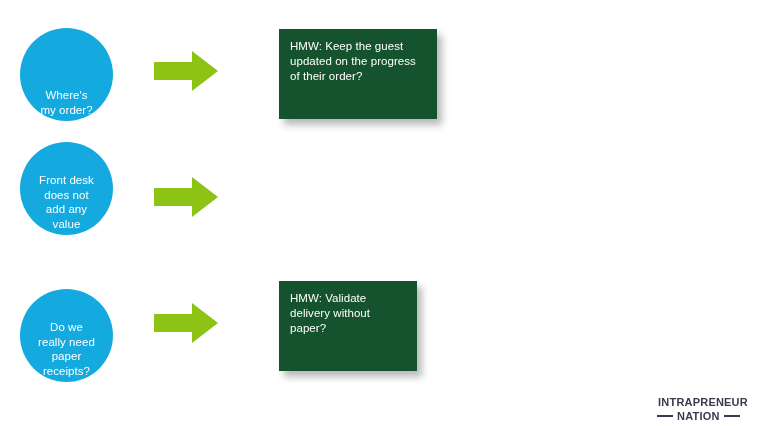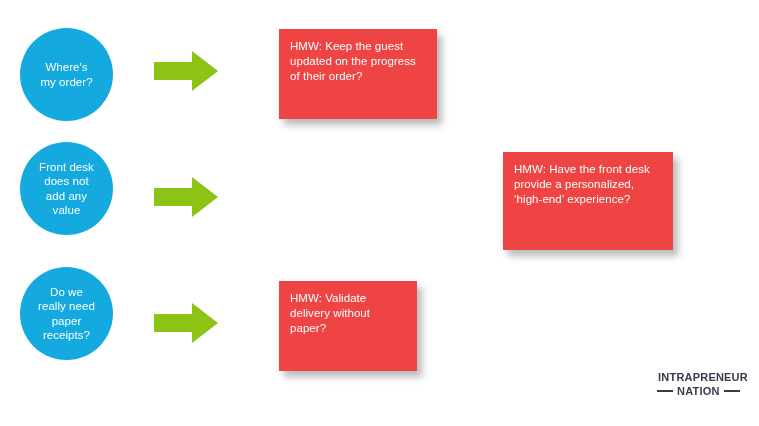--- a/index.html
+++ b/index.html
@@ -20,54 +20,54 @@
     background: #ffffff;
   }
 
   
   .pain-circle {
     position: absolute;
     border-radius: 50%;
     background: #14AADF;
     color: #ffffff;
     display: flex;
-    align-items: center;
+    align-items: flex-end;
     justify-content: center;
     text-align: center;
     font-size: 11.5px;
     line-height: 14.5px;
     letter-spacing: 0.05px;
     padding: 4px;
     box-sizing: border-box;
   }
   .pain-circle .ctext {
     display: block;
     white-space: pre-line;
   }
 
   .circle-r1 { left: 20px;  top: 28px;  width: 93px; height: 93px; }
   .circle-r2 { left: 20px;  top: 142px; width: 93px; height: 93px; }
-  .circle-r3 { left: 20px;  top: 267px; width: 93px; height: 93px; }
+  .circle-r3 { left: 20px;  top: 289px; width: 93px; height: 93px; }
 
   
   .arrow {
     position: absolute;
     width: 64px;
     height: 40px;
   }
   .arrow svg { display: block; width: 64px; height: 40px; }
 
   .arrow-r1 { left: 154px; top: 51px; }
   .arrow-r2 { left: 154px; top: 177px; }
   .arrow-r3 { left: 154px; top: 303px; }
 
   
   .note {
     position: absolute;
-    background: #ef4444;
+    background: #14532d;
     color: #ffffff;
     box-sizing: border-box;
     padding: 10px 11px 8px 11px;
     font-size: 11.5px;
     line-height: 15px;
     letter-spacing: 0.05px;
     box-shadow: 5px 6px 7px rgba(90, 90, 90, 0.42);
   }
   .note .ntext {
     display: block;
@@ -75,21 +75,21 @@
 
   .note-a { left: 279px; top: 29px;  width: 158px; height: 90px; }
   .note-b { left: 279px; top: 152px; width: 158px; height: 98px; }
   .note-c { left: 503px; top: 152px; width: 170px; height: 98px; }
   .note-d { left: 279px; top: 281px; width: 138px; height: 90px; }
 
   
   .logo {
     position: absolute;
     left: 657px;
-    top: 371px;
+    top: 396px;
     width: 92px;
     color: #3A3A4E;
     text-align: center;
   }
   .logo-top {
     font-size: 11px;
     font-weight: bold;
     letter-spacing: 0.2px;
     line-height: 12px;
     display: block;
@@ -143,23 +143,20 @@
 value</span>
   </div>
 
   <div class="arrow arrow-r2">
     <svg viewBox="0 0 64 40" xmlns="http://www.w3.org/2000/svg" aria-hidden="true">
       <polygon points="0,11 38,11 38,0 64,20 38,40 38,29 0,29" fill="#8CC314"></polygon>
     </svg>
   </div>
 
 
-  <div class="note note-c">
-    <span class="ntext">HMW: Have the front desk provide a personalized, ‘high-end’ experience?</span>
-  </div>
 
   <div class="pain-circle circle-r3">
     <span class="ctext">Do we
 really need
 paper
 receipts?</span>
   </div>
 
   <div class="arrow arrow-r3">
     <svg viewBox="0 0 64 40" xmlns="http://www.w3.org/2000/svg" aria-hidden="true">

